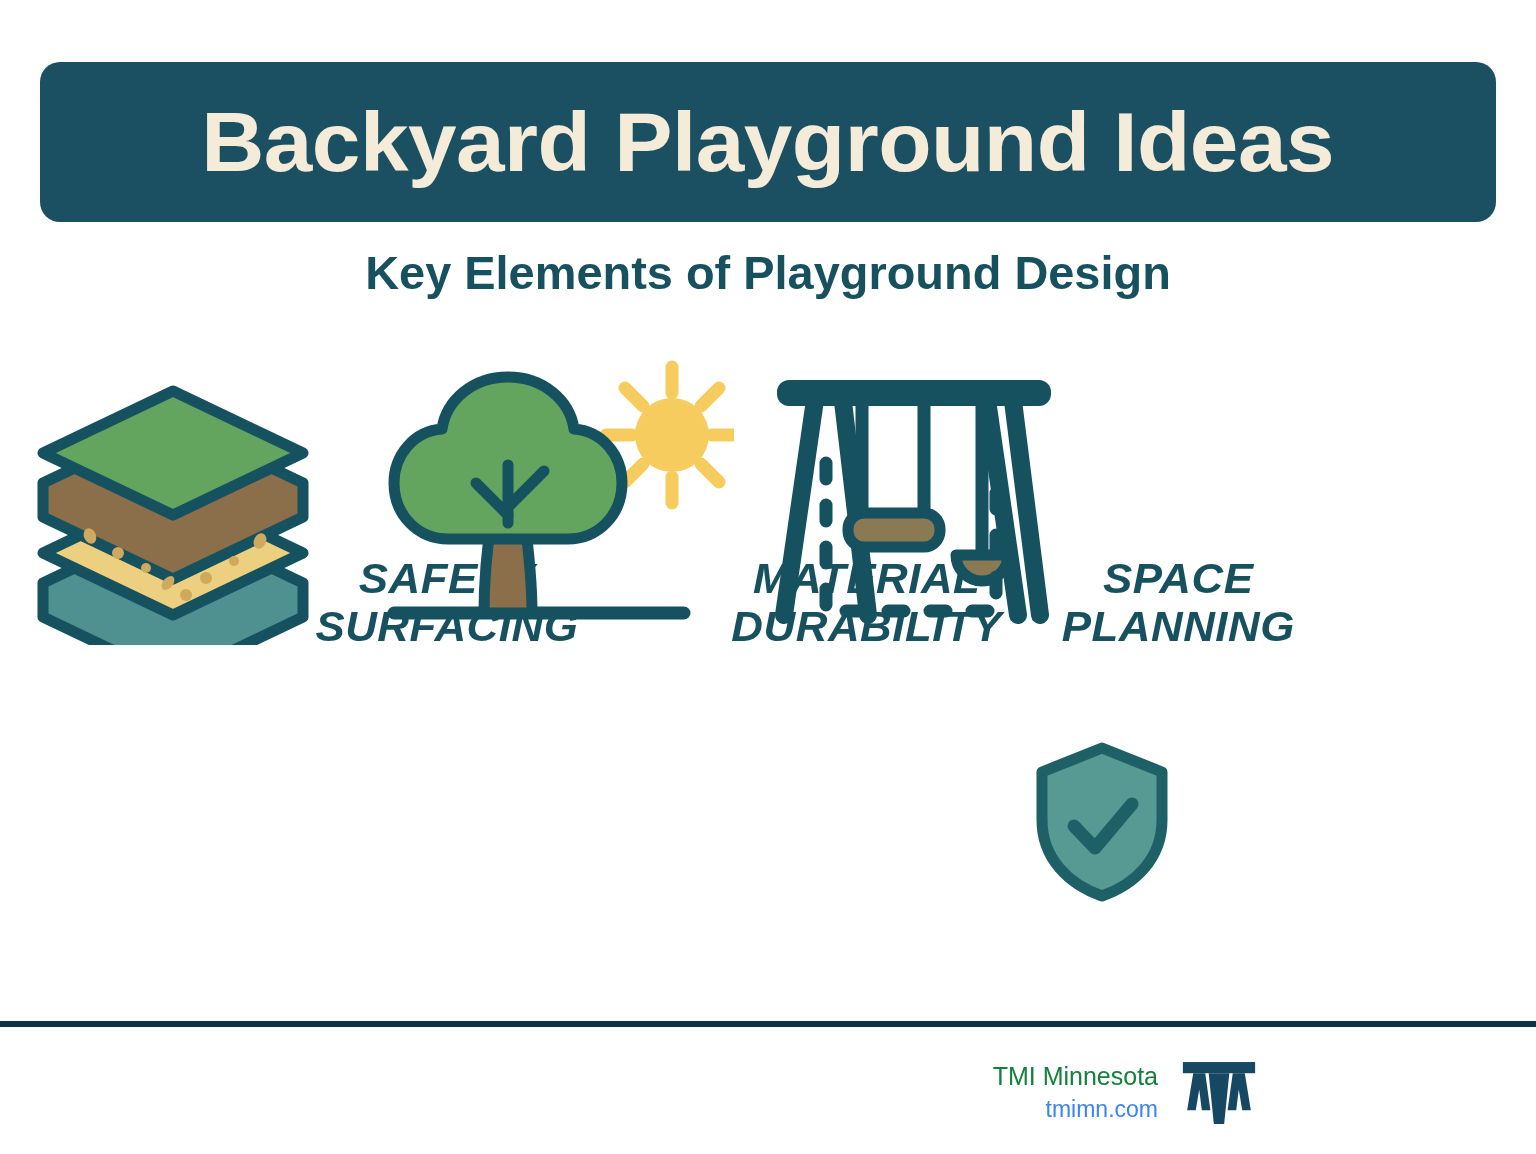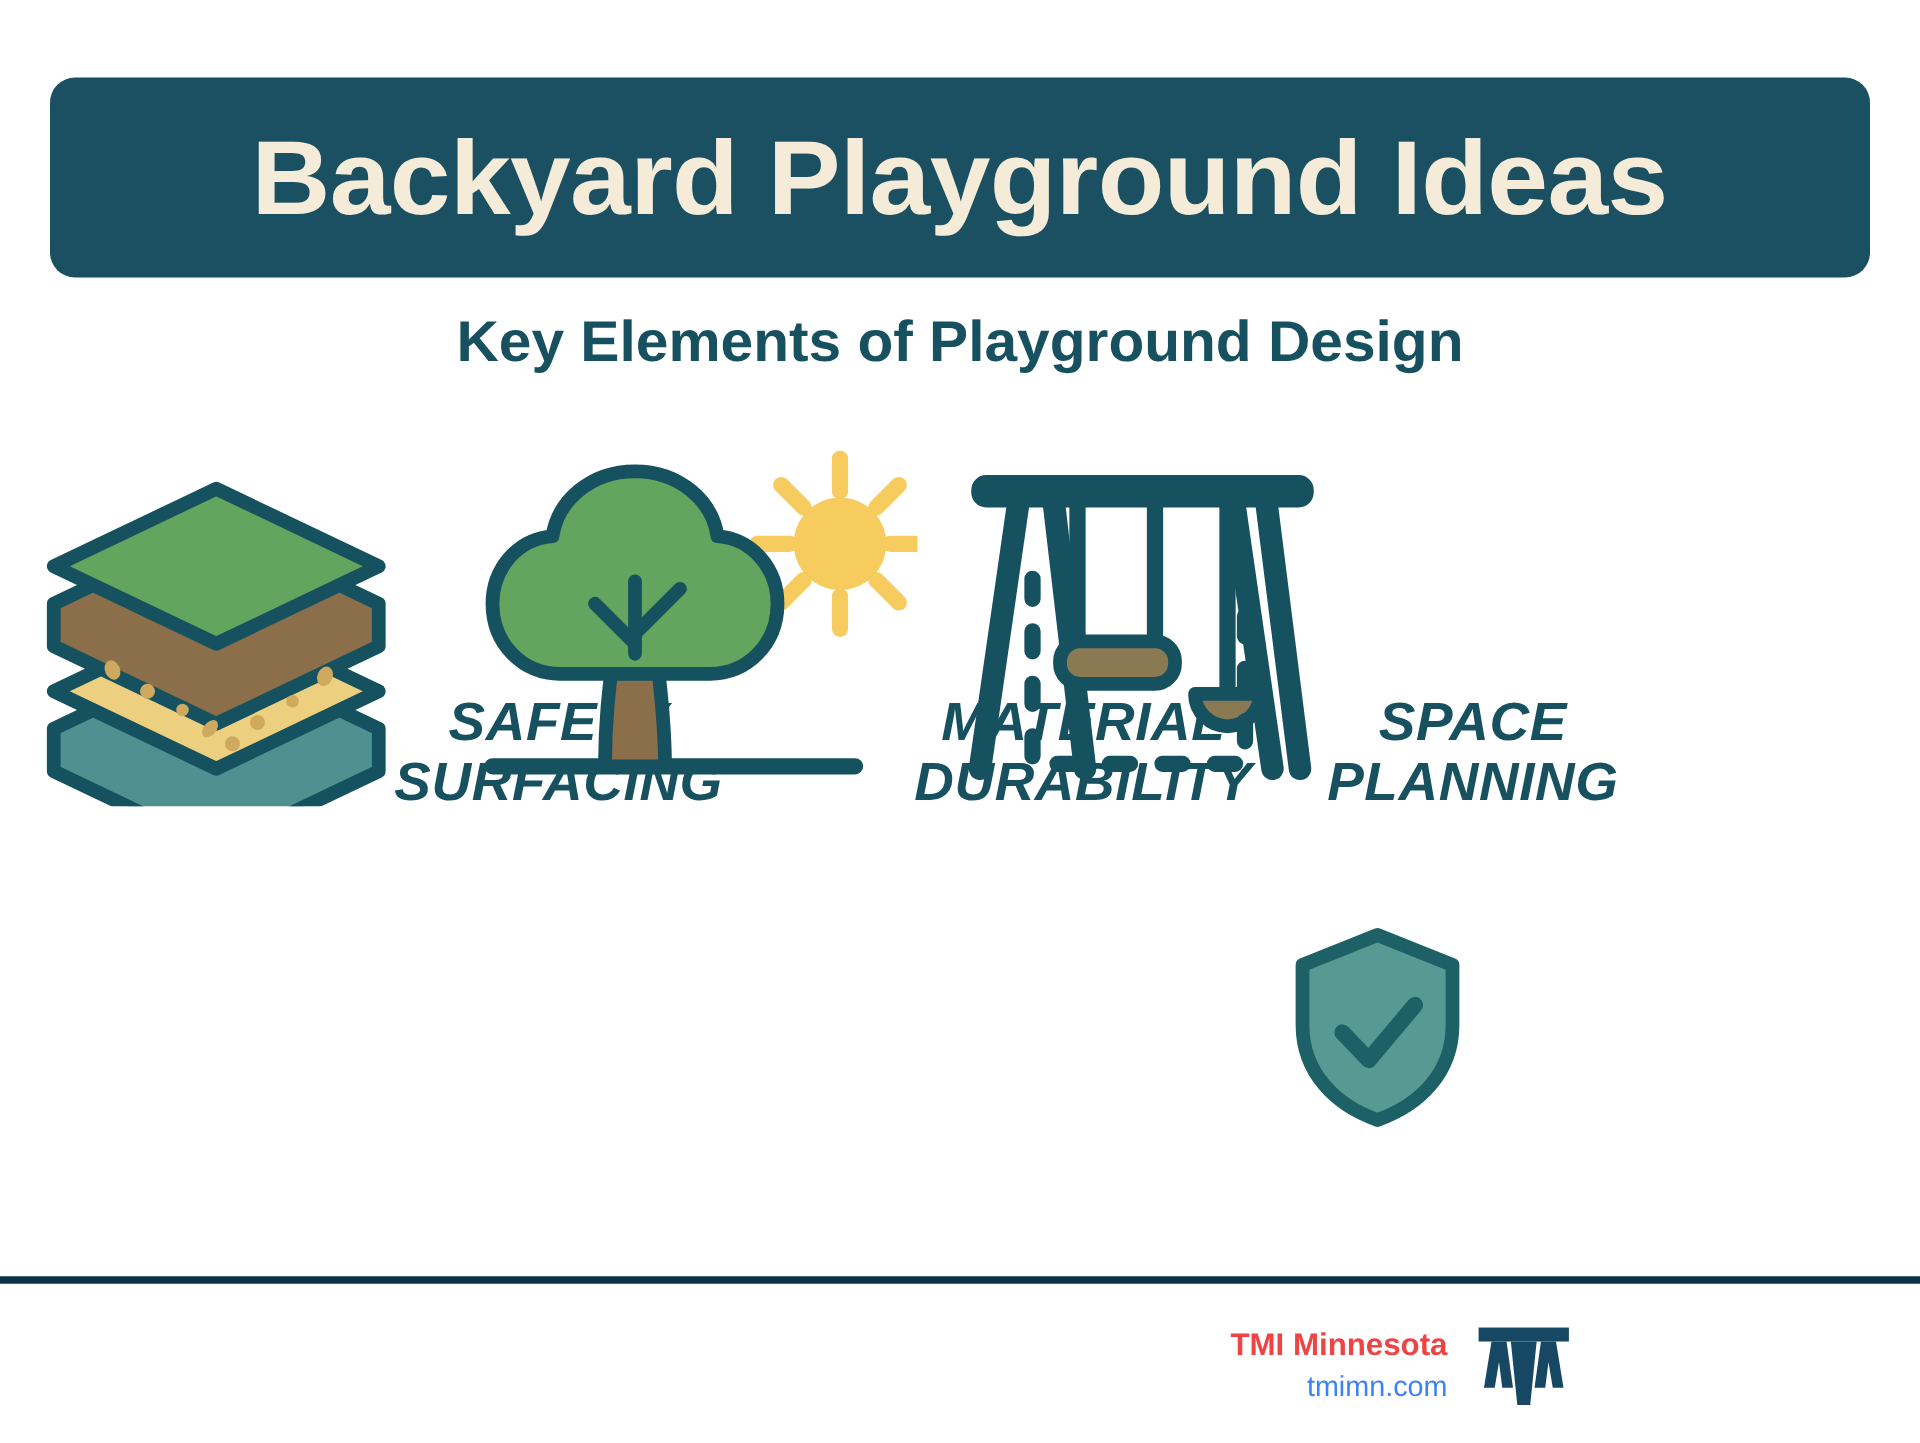--- a/index.html
+++ b/index.html
@@ -130,22 +130,22 @@
     align-items: center;
     gap: 18px;
   }
   .footer-text {
     display: flex;
     flex-direction: column;
     align-items: flex-end;
   }
   .footer-brand {
     font-size: 25px;
-    font-weight: bold;
-    color: #ef4444;
+    font-weight: normal;
+    color: #15803d;
     line-height: 1.25;
   }
   .footer-url {
     font-size: 23px;
     color: #3b82f6;
     line-height: 1.3;
     margin-top: 2px;
   }
   .footer-logo {
     width: 86px;

